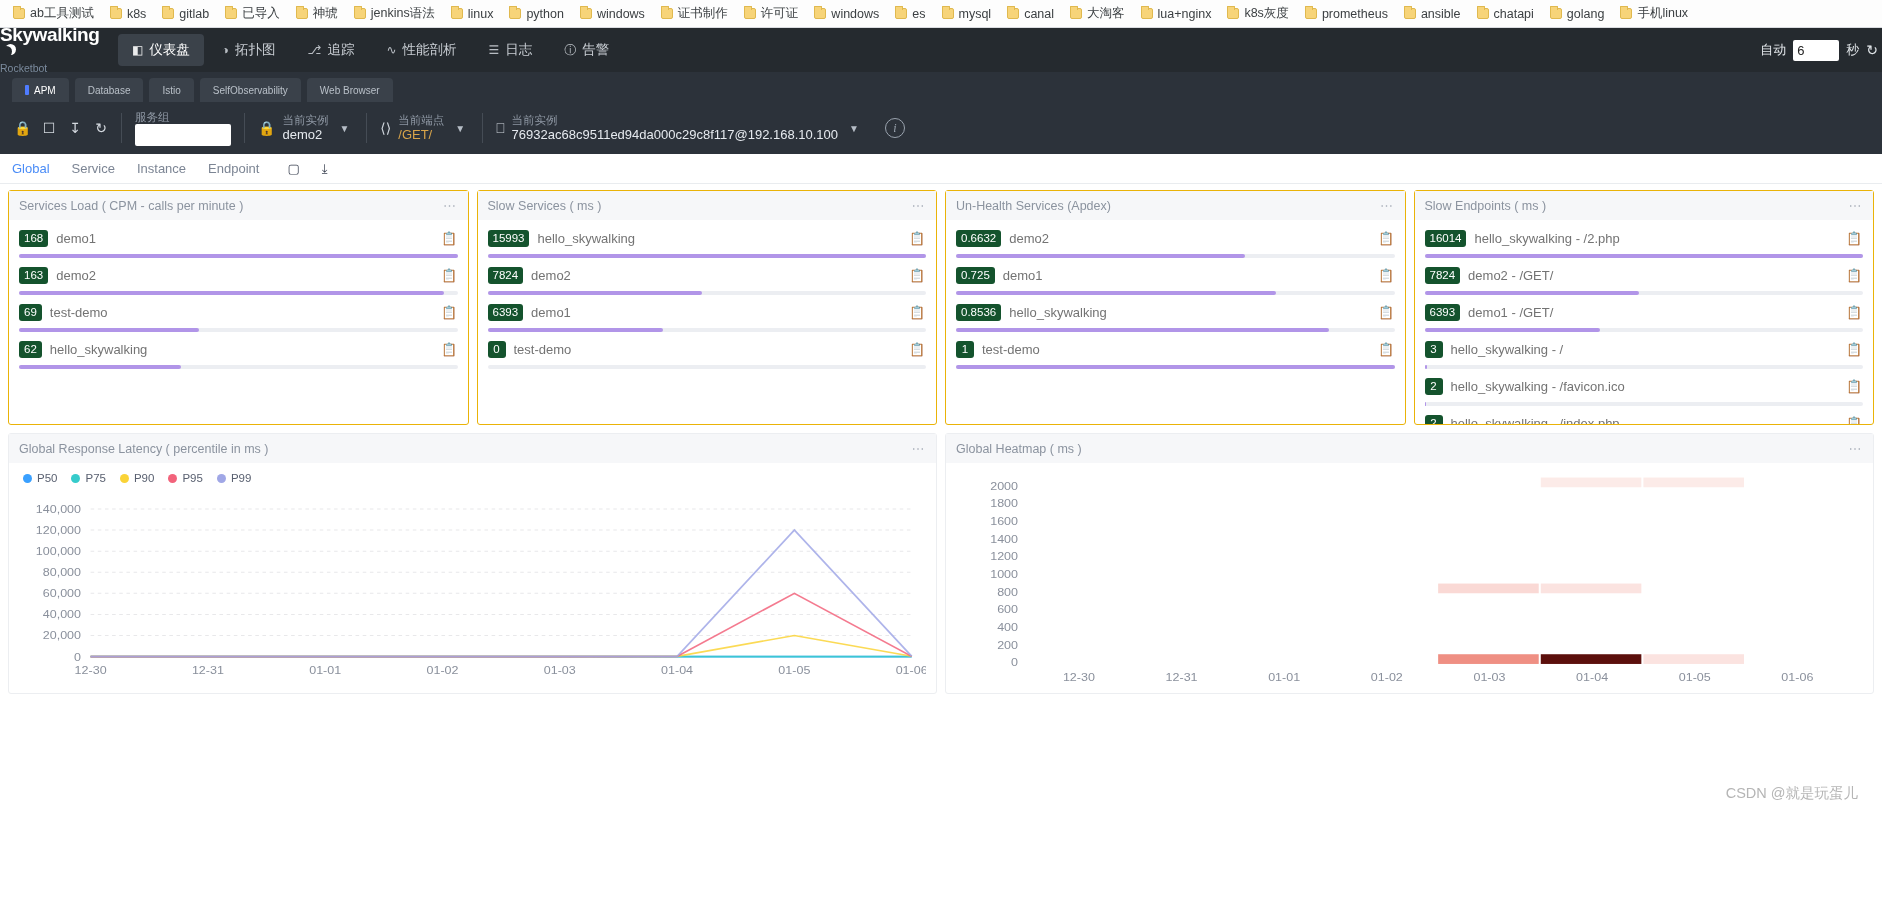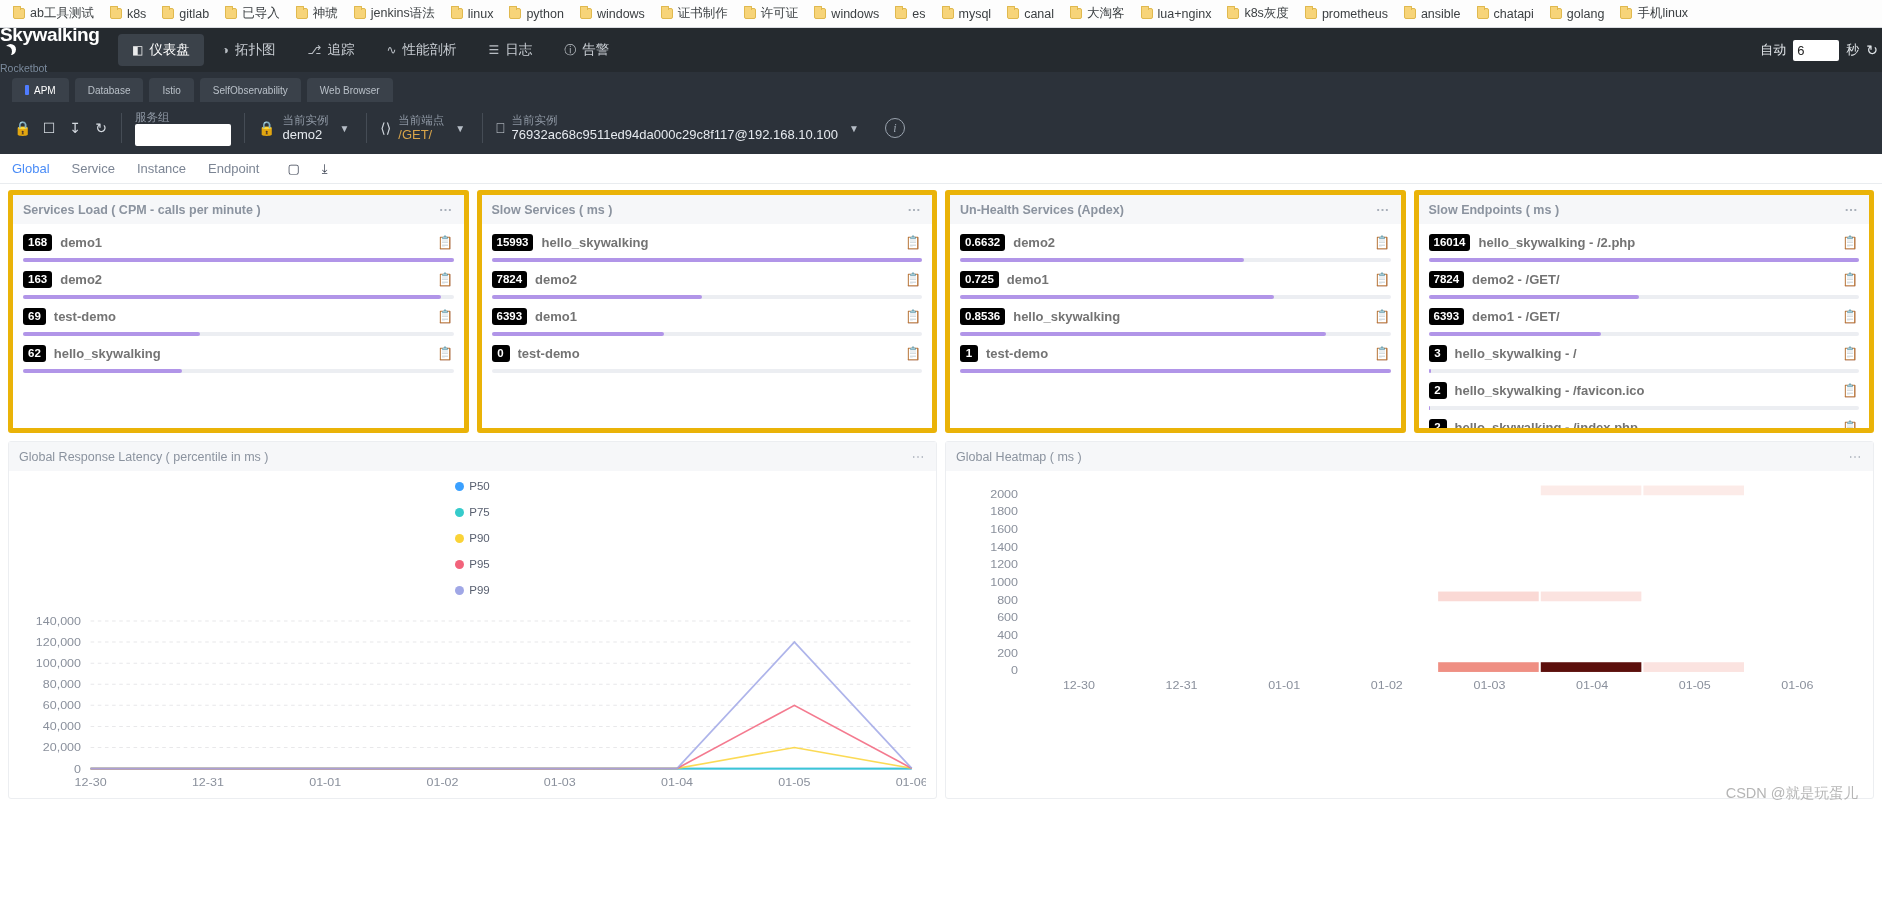--- a/index.html
+++ b/index.html
@@ -141,53 +141,52 @@
   }
   .sub-tab { font-size: 13px; color: #7c8594; cursor: pointer; }
   .sub-tab.active { color: #4a8cf7; }
   .sub-ico { color: #3b4252; font-size: 13px; cursor: pointer; }
 
   
   .board { background: #fff; padding: 6px 8px 0 8px; }
   .row-top { display: flex; gap: 8px; }
   .panel {
     flex: 1 1 0; min-width: 0;
-    border: 5px solid #eab308; border-radius: 3px;
+    border: 1px solid #eab308; border-radius: 3px;
     background: #fff;
     position: relative;
-    font-weight: bold;
   }
   .panel-head {
     display: flex; align-items: center; justify-content: space-between;
     background: #f6f7f9; padding: 7px 10px;
     font-size: 12.5px; color: #8b939f;
   }
   .dots { color: #a9b0ba; letter-spacing: 1.5px; font-size: 13px; cursor: pointer; }
 
   .panel-body { padding: 6px 10px 8px 10px; }
   .panel-body.clip { height: 204px; overflow: hidden; }
 
   .bar-row { padding: 4px 0 5px 0; }
   .bar-row-top { display: flex; align-items: center; gap: 8px; }
   .bar-badge {
-    background: #000000; color: #fff; font-size: 11.5px;
+    background: #14532d; color: #fff; font-size: 11.5px;
     border-radius: 3px; padding: 2px 5px; min-width: 18px;
     text-align: center; line-height: 13px;
   }
   .bar-name { font-size: 13px; color: #737373; flex: 1 1 auto;
               white-space: nowrap; overflow: hidden; text-overflow: ellipsis; }
   .copy-ico { color: #a8b0bb; font-size: 13px; cursor: pointer; flex: 0 0 auto; }
   .bar-track { height: 4px; background: #eceef2; border-radius: 2px; margin-top: 7px; }
   .bar-fill { height: 4px; background: #b195e8; border-radius: 2px; }
 
   
   .row-bottom { display: flex; gap: 8px; margin-top: 8px; }
   .chart-panel { flex: 1 1 0; min-width: 0;
     border: 1px solid #eceef1; border-radius: 3px; background: #fff; }
-  .legend { display: flex; align-items: center; gap: 14px; padding: 9px 14px 2px 14px; flex-direction: column; }
+  .legend { display: flex; align-items: center; gap: 14px; padding: 9px 14px 2px 14px; }
   .legend-item { display: flex; align-items: center; gap: 5px; font-size: 11.5px; color: #596070; }
   .legend-dot { width: 9px; height: 9px; border-radius: 50%; }
   .chart-area { height: 200px; padding: 4px 10px 0 10px; }
   .chart-svg { width: 100%; height: 100%; display: block; }
   .heat-area { height: 230px; padding: 4px 10px 0 10px; }
 
   
   .watermark {
     position: absolute; right: 24px; bottom: 22px;
     color: #b5b5b5; font-size: 14.5px;

